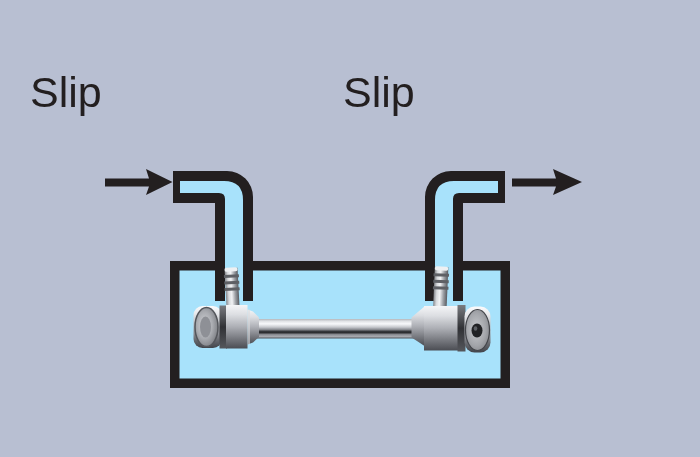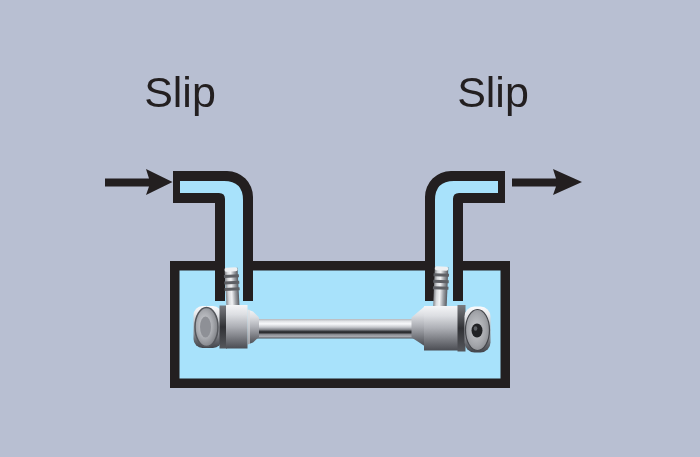--- a/index.html
+++ b/index.html
@@ -9,21 +9,21 @@
   }
   html,body{margin:0;padding:0;}
   body{background:var(--background);font-family:"Liberation Sans","DejaVu Sans",sans-serif;}
   .canvas{
     position:relative;width:700px;height:457px;overflow:hidden;
     background:var(--background);
   }
   .diagram-svg{position:absolute;left:0;top:0;}
   .label{
     position:absolute;top:71px;width:300px;
-    text-align:center;color:var(--outline);
+    text-align:left;color:var(--outline);
     font-size:43px;line-height:42px;font-weight:400;
     letter-spacing:0px;white-space:nowrap;
   }
   .label span{display:block;}
   .label-in{left:30px;}
   .label-out{left:343px;}
   .fill-ink{fill:var(--outline);}
   .fill-liquid{fill:var(--liquid);}
 </style>
 </head>

